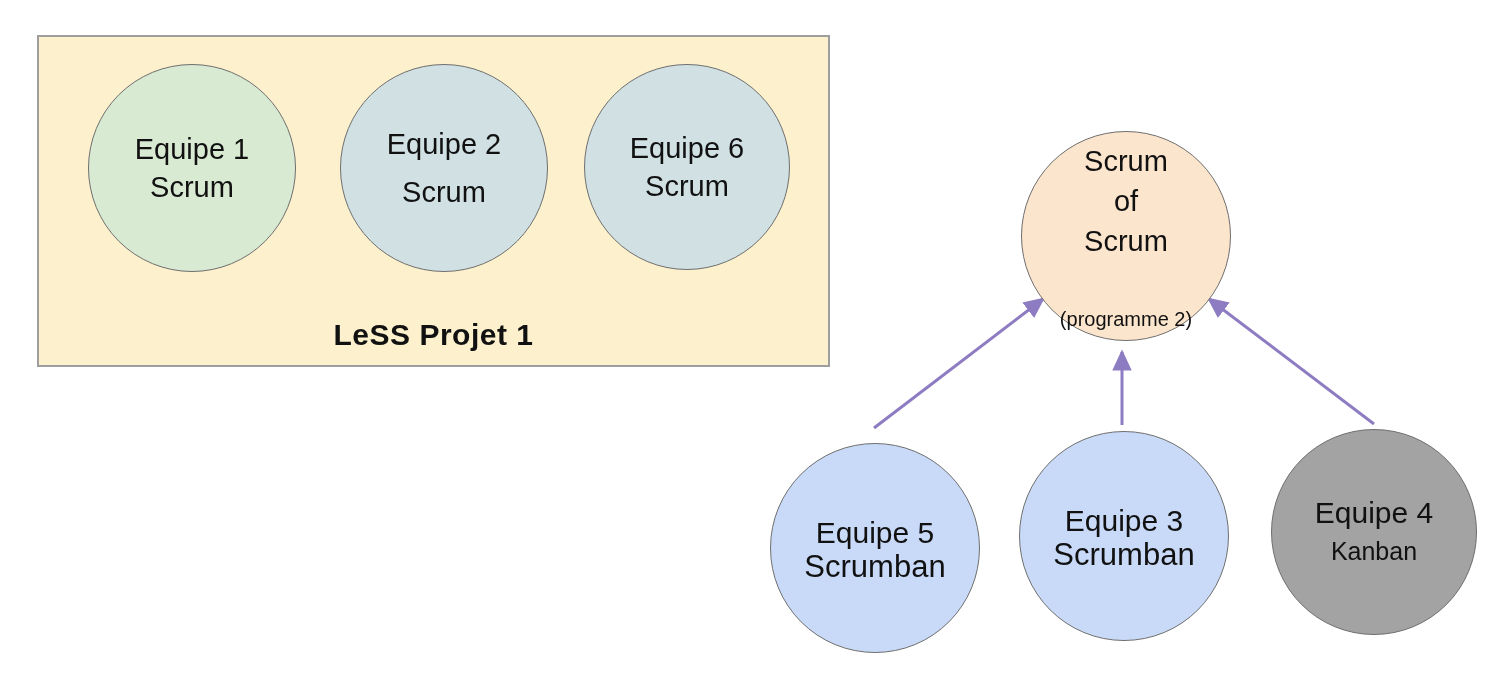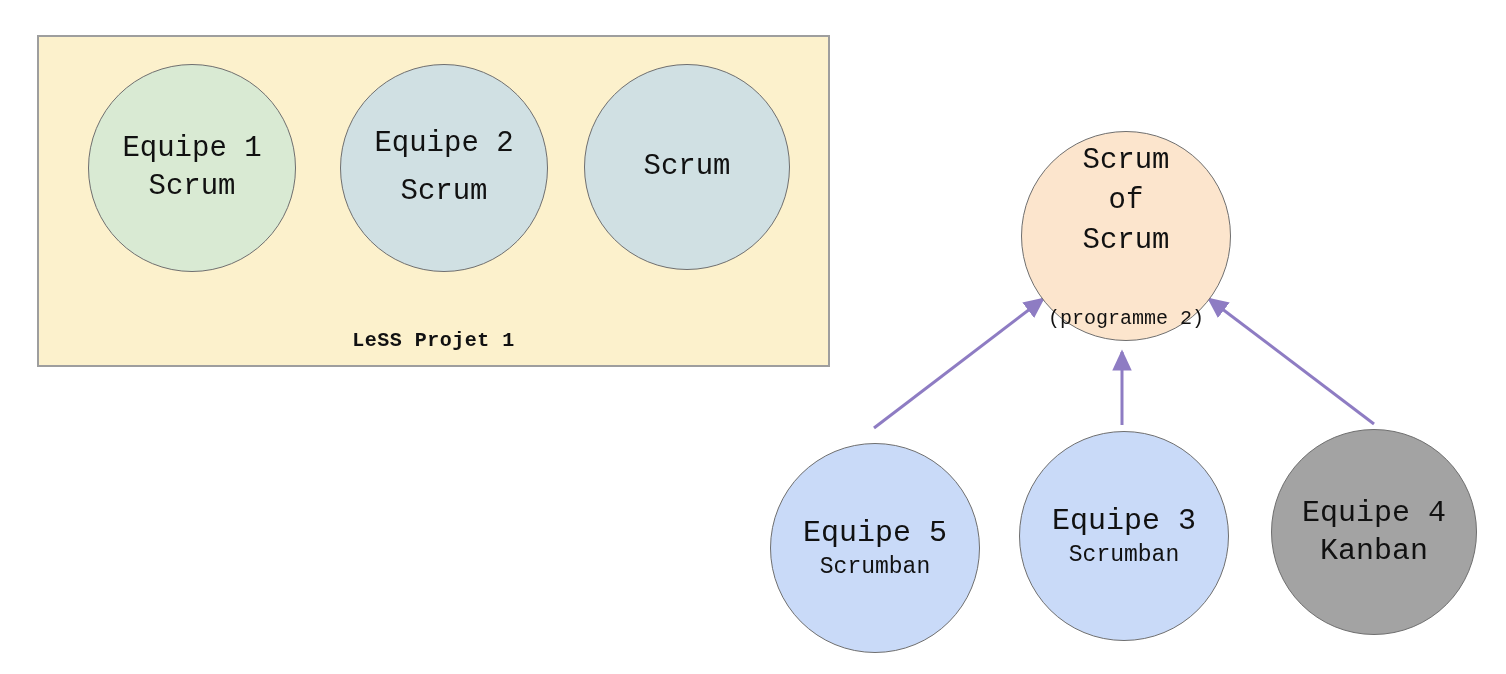--- a/index.html
+++ b/index.html
@@ -1,39 +1,39 @@
 <!DOCTYPE html>
 <html><head>
 <meta charset="utf-8">
 <style>
   html, body { margin: 0; padding: 0; background: #ffffff; }
   .canvas {
     position: relative;
     width: 1506px;
     height: 674px;
     background: #ffffff;
-    font-family: Liberation Mono, monospace;
+    font-family: Liberation Sans, sans-serif;
     color: #111111;
     overflow: hidden;
   }
 
   
   .less-box {
     position: absolute;
     left: 37px; top: 35px;
     width: 789px; height: 328px;
     border: 2px solid #9e9e9e;
     box-sizing: content-box;
   }
   .less-title {
     position: absolute;
     left: 0; right: 0; bottom: 13px;
     text-align: center;
     font-weight: bold;
-    font-size: 20px;
+    font-size: 30px;
     letter-spacing: 0.5px;
   }
 
   
   .node {
     position: absolute;
     border-radius: 50%;
     border: 1px solid #6f6f6f;
     display: flex;
     flex-direction: column;
@@ -51,25 +51,25 @@
   .team-6 { left: 545px; top: 27px; width: 206px; height: 206px; }
 
   
   .sos {
     left: 1021px; top: 131px; width: 210px; height: 210px;
   }
   .sos .line  { font-size: 29px; line-height: 40px; }
   .sos .subtitle { font-size: 20px; line-height: 26px; margin-top: 45px; }
 
   .feeder .name { font-size: 30px; line-height: 38px; }
-  .feeder .method { font-size: 23px; line-height: 30px; }
+  .feeder .method { font-size: 31px; line-height: 30px; }
   .feeder-5 { left: 770px;  top: 443px; width: 210px; height: 210px; }
   .feeder-3 { left: 1019px; top: 431px; width: 210px; height: 210px; }
   .feeder-4 { left: 1271px; top: 429px; width: 206px; height: 206px; }
-  .feeder-4 .method { font-size: 30px; line-height: 38px; }
+  .feeder-4 .method { font-size: 25px; line-height: 38px; }
 
   
   .arrows {
     position: absolute;
     left: 0; top: 0;
     width: 1506px; height: 674px;
     pointer-events: none;
   }
 </style>
 </head>
@@ -83,20 +83,21 @@
       <div class="name">Equipe 1</div>
       <div class="method">Scrum</div>
     </div>
 
     <div class="node team-2" style="background-color: rgb(208, 224, 227);">
       <div class="name">Equipe 2</div>
       <div class="method">Scrum</div>
     </div>
 
     <div class="node team-6" style="background-color: rgb(208, 224, 227);">
+      <div class="name">Equipe 6</div>
       <div class="method">Scrum</div>
     </div>
 
     <div class="less-title">LeSS Projet 1</div>
   </div>
 
   <svg class="arrows" viewBox="0 0 1506 674" xmlns="http://www.w3.org/2000/svg">
     <defs>
       <marker id="arrowhead" markerWidth="7.5" markerHeight="6.5" refX="6.2" refY="3.25" orient="auto">
         <path d="M0,0 L7,3.25 L0,6.5 Z" class="arrowhead-path" fill="#8e7cc3"></path>

